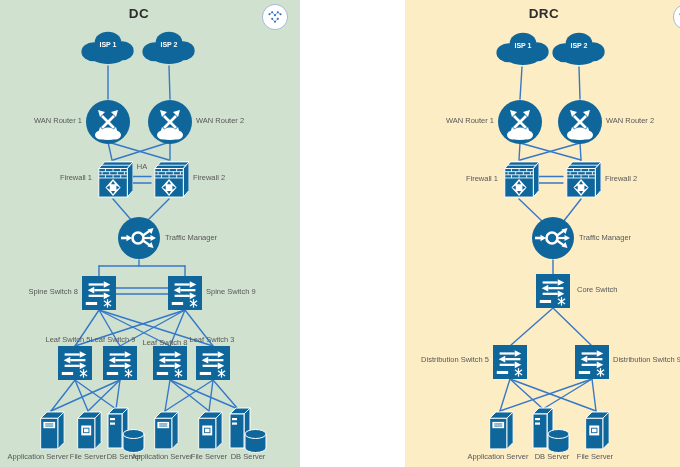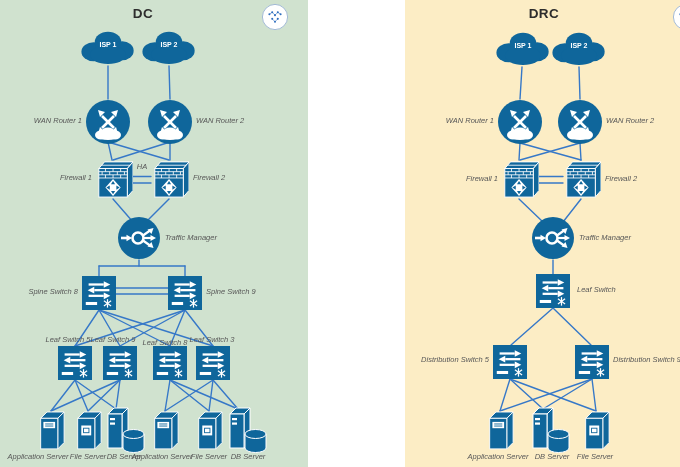--- a/index.html
+++ b/index.html
@@ -1,27 +1,27 @@
 <!DOCTYPE html>
 <html><head>
 <meta charset="utf-8">
 <style>
   html,body{margin:0;padding:0;background:#fff;}
   #stage{position:relative;width:680px;height:467px;background:#ffffff;
          font-family:"Liberation Sans",sans-serif;overflow:hidden;}
   .panel{position:absolute;top:0;height:467px;width:300px;}
-  .panel-dc{left:0;background:#d0e2cf;padding-left:8px;}
+  .panel-dc{left:0;background:#d0e2cf;}
   .panel-drc{left:384px;background:#fcedc5;margin-left:21px;}
   .lines{position:absolute;left:0;top:0;width:300px;height:467px;}
   .lines line{stroke:#3678c8;stroke-width:1.4;stroke-linecap:round;}
   .node{position:absolute;}
   .node svg{display:block;width:100%;height:100%;}
   .title{position:absolute;top:6px;left:0;right:0;padding-right:22px;text-align:center;
          font-size:13.5px;font-weight:bold;color:#2d2d2d;letter-spacing:.5px;}
-  .lbl{position:absolute;font-size:7.5px;color:#575757;line-height:1.15;font-style:italic;}
+  .lbl{position:absolute;font-size:7.5px;color:#575757;line-height:1.15;}
   .lbl.r{text-align:right;}
   .lbl.c{text-align:center;}
   .cloud-lbl{position:absolute;left:0;right:0;top:13px;text-align:center;
              font-size:7px;font-weight:bold;color:#ffffff;}
   .badge{position:absolute;top:3px;width:28px;height:28px;}
 </style>
 </head>
 <body>
 
 <svg width="0" height="0" style="position:absolute" aria-hidden="true">
@@ -417,21 +417,21 @@
           <use href="#s-tm"></use>
         </svg>
     </div>
     <div class="lbl" style="left:174px;top:234px;width:70px">Traffic Manager</div>
 
     <div class="node" style="left:131px;top:274px;width:34px;height:34px">
       <svg viewBox="0 0 36 36">
           <use href="#s-sw"></use>
         </svg>
     </div>
-    <div class="lbl" style="left:172px;top:286px;width:60px">Leaf Switch</div>
+    <div class="lbl" style="left:172px;top:286px;width:60px">Core Switch</div>
 
     <div class="node" style="left:88px;top:345px;width:34px;height:34px">
       <svg viewBox="0 0 36 36">
           <use href="#s-sw"></use>
         </svg>
     </div>
     <div class="lbl r" style="left:4px;top:356px;width:80px">Distribution Switch 5</div>
     <div class="node" style="left:170px;top:345px;width:34px;height:34px">
       <svg viewBox="0 0 36 36">
           <use href="#s-sw"></use>

